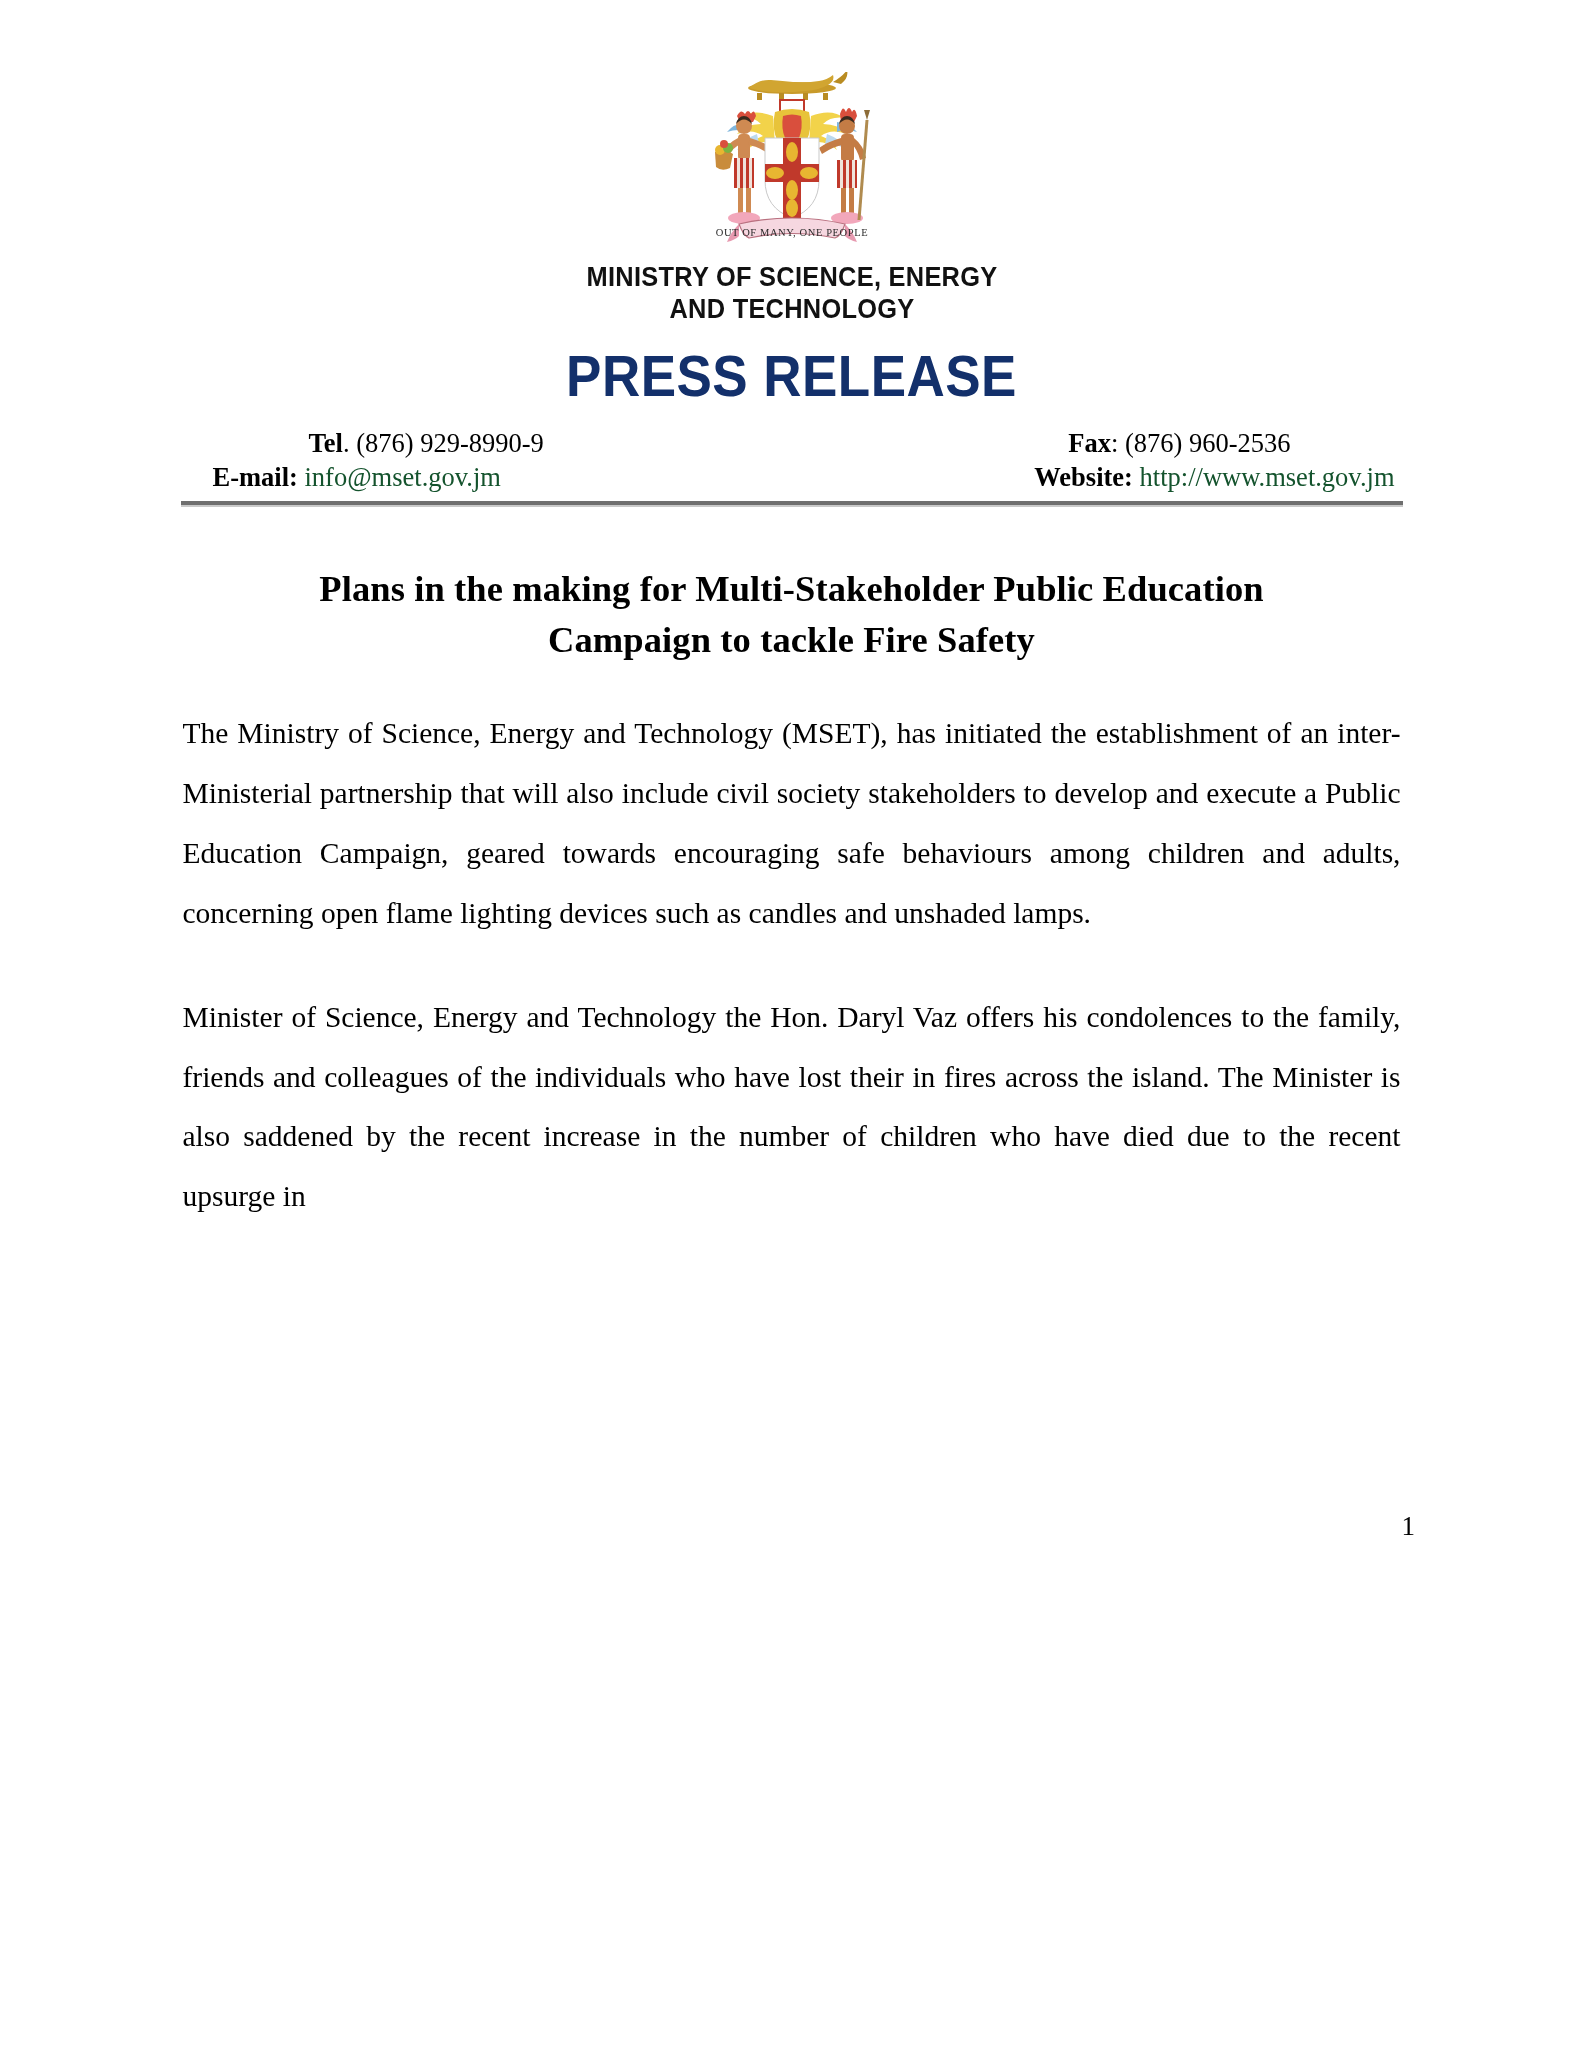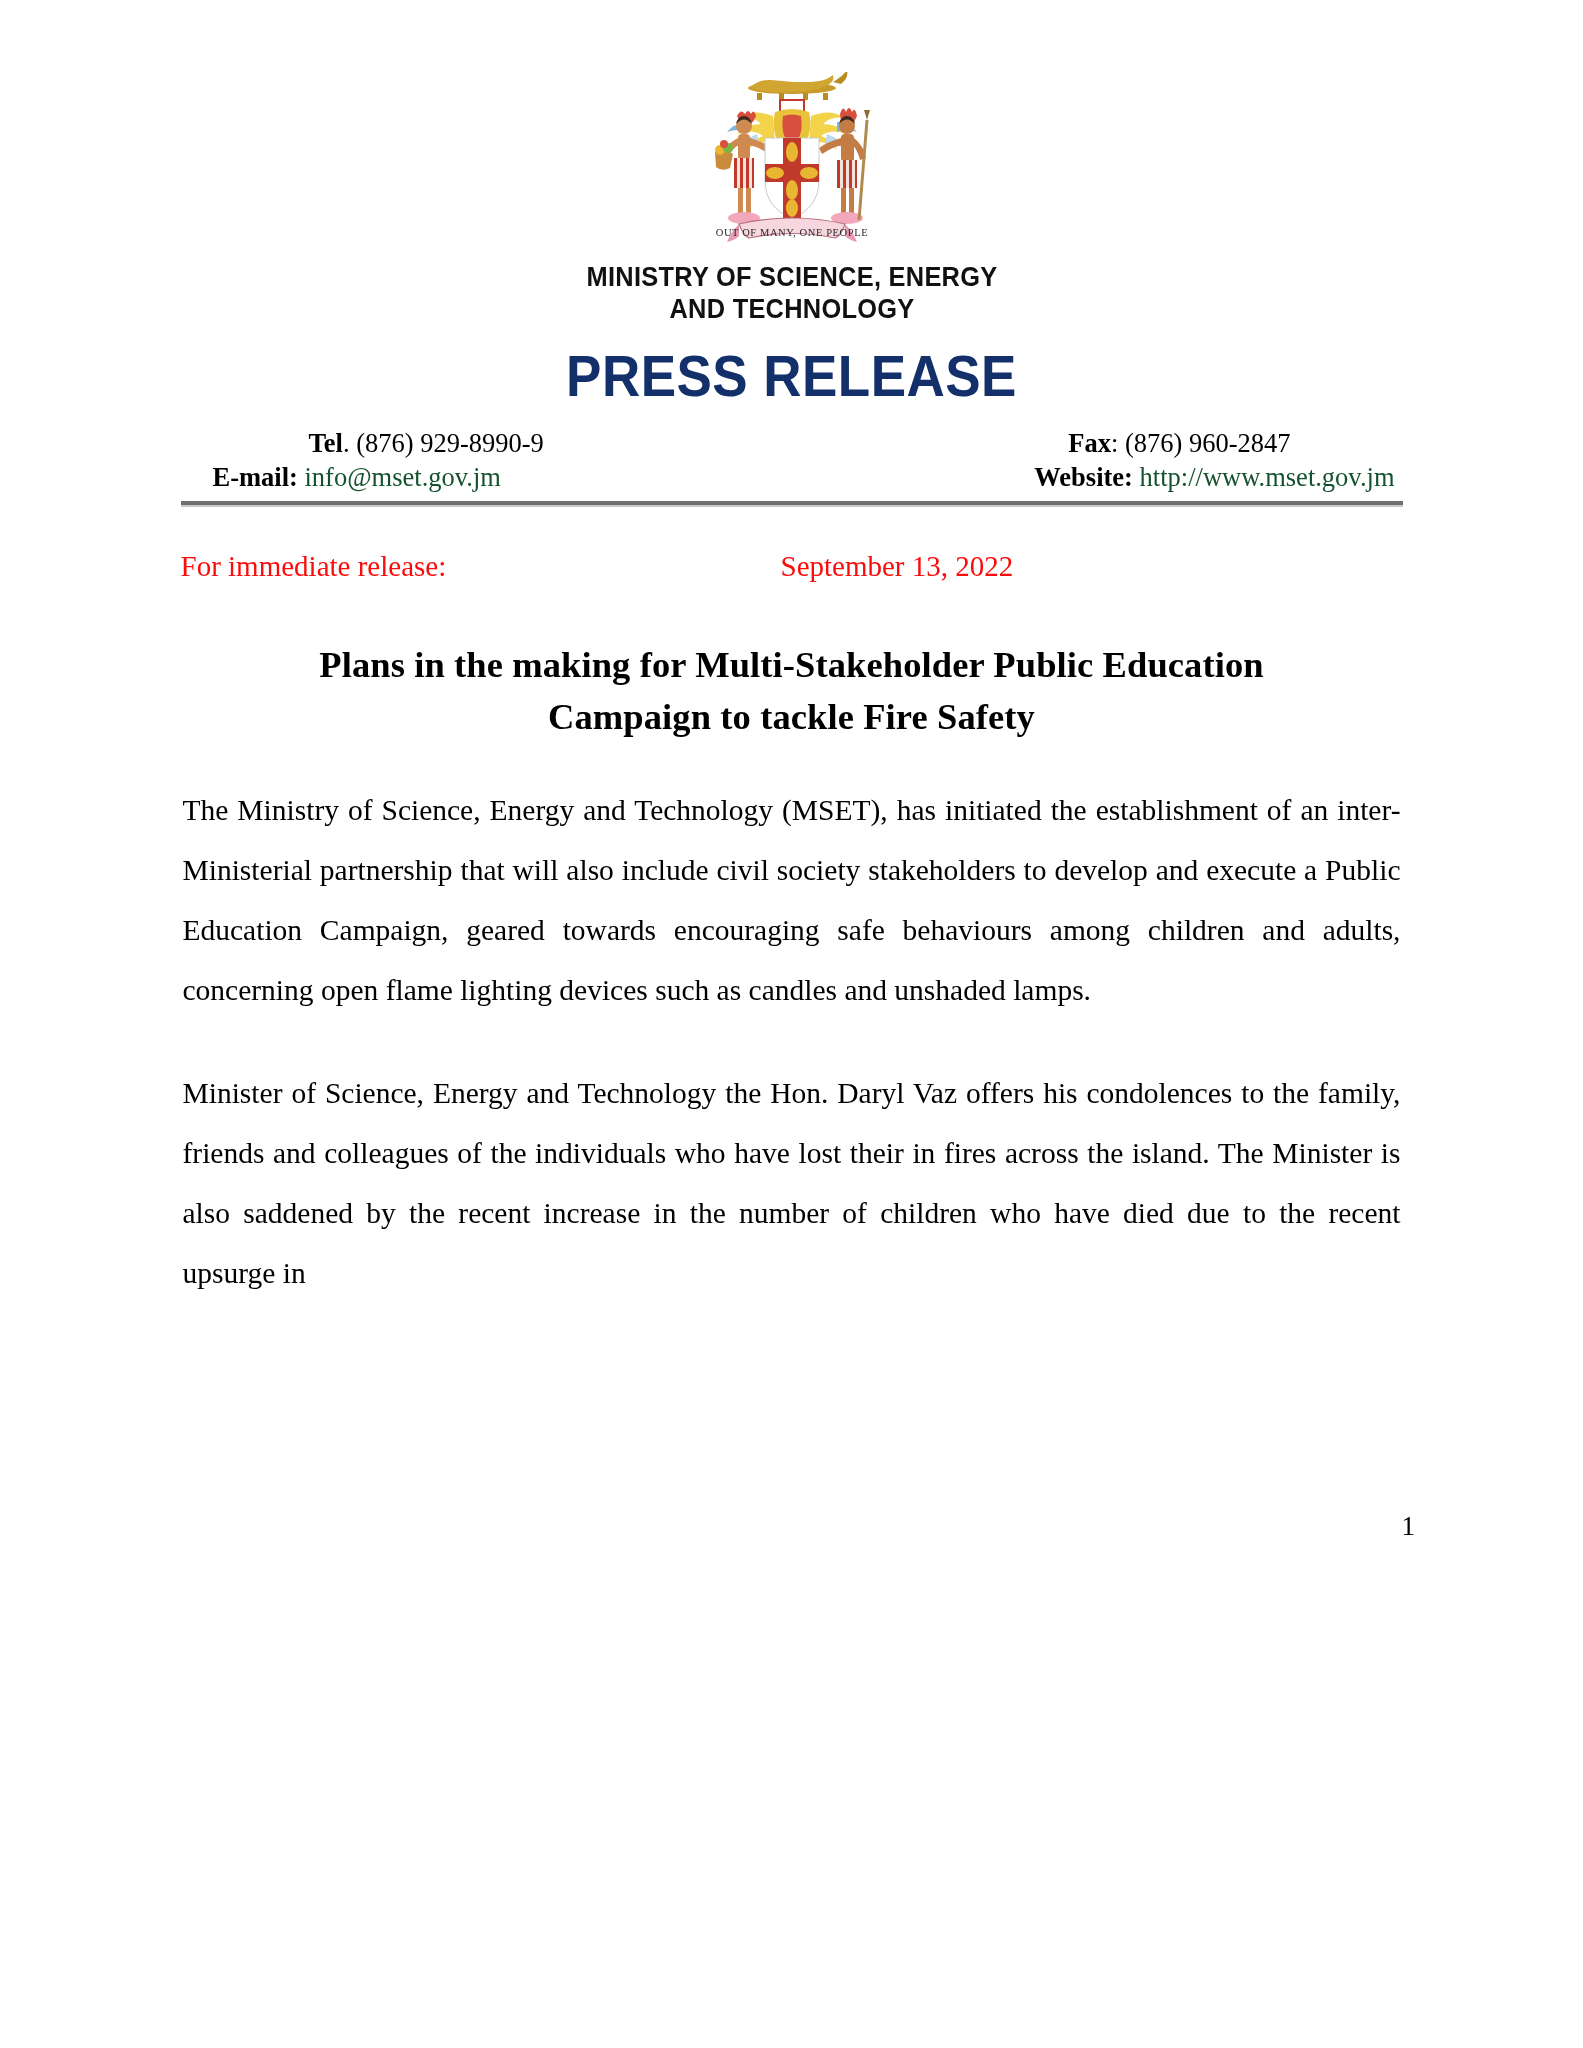--- a/index.html
+++ b/index.html
@@ -230,41 +230,37 @@
   </div>
 
   <div class="press-release">PRESS RELEASE</div>
 
   <div class="contact-block">
     <div class="contact-row row-tel">
       <div>
         <span class="lbl-bold">Tel</span><span>. </span><span>(876) 929-8990-9</span>
       </div>
       <div>
-        <span class="lbl-bold">Fax</span><span>: </span><span>(876) 960-2847</span>
+        <span class="lbl-bold">Fax</span><span>: </span><span>(876) 960-2536</span>
       </div>
     </div>
     <div class="contact-row row-email">
       <div>
         <span class="lbl-bold">E-mail:</span>
         <span class="link-blue">info@mset.gov.jm</span>
       </div>
       <div>
         <span class="lbl-bold">Website:</span>
         <span class="link-blue">http://www.mset.gov.jm</span>
       </div>
     </div>
   </div>
 
   <div class="header-rule"></div>
 
-  <div class="release-row">
-    <div class="release-left">For immediate release:</div>
-    <div class="release-right">September 13, 2022</div>
-  </div>
 
   <div class="headline">Plans in the making for Multi-Stakeholder Public Education Campaign to tackle Fire Safety</div>
 
   <div class="body-wrap">
     <p class="para">The Ministry of Science, Energy and Technology (MSET), has initiated the establishment of an inter-Ministerial partnership that will also include civil society stakeholders to develop and execute a Public Education Campaign, geared towards encouraging safe behaviours among children and adults, concerning open flame lighting devices such as candles and unshaded lamps.</p>
     <p class="para">Minister of Science, Energy and Technology the Hon. Daryl Vaz offers his condolences to the family, friends and colleagues of the individuals who have lost their in fires across the island. The Minister is also saddened by the recent increase in the number of children who have died due to the recent upsurge in</p>
   </div>
 
   <div class="page-number">1</div>
 

